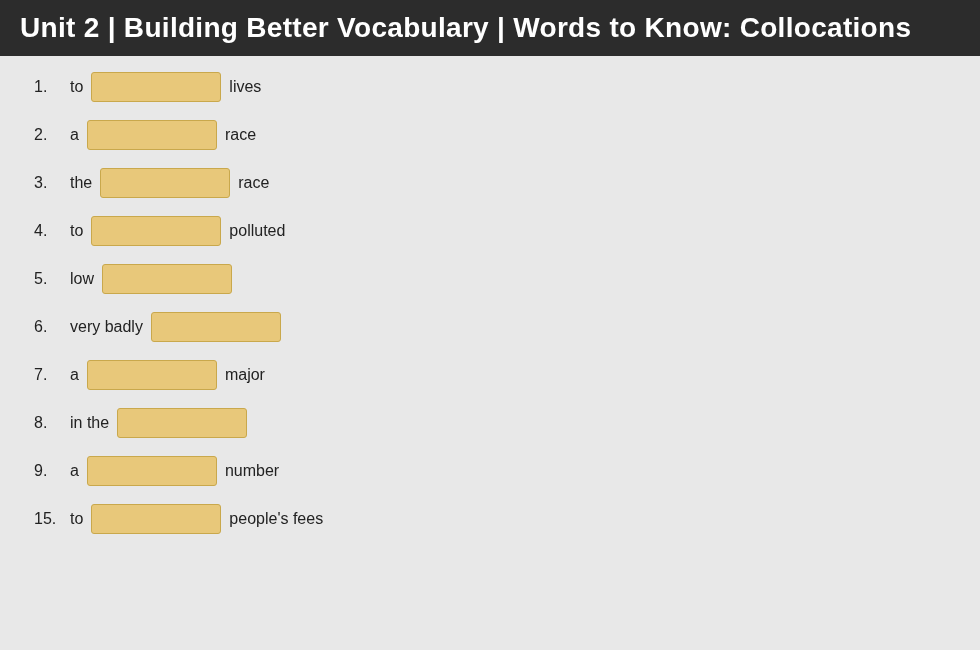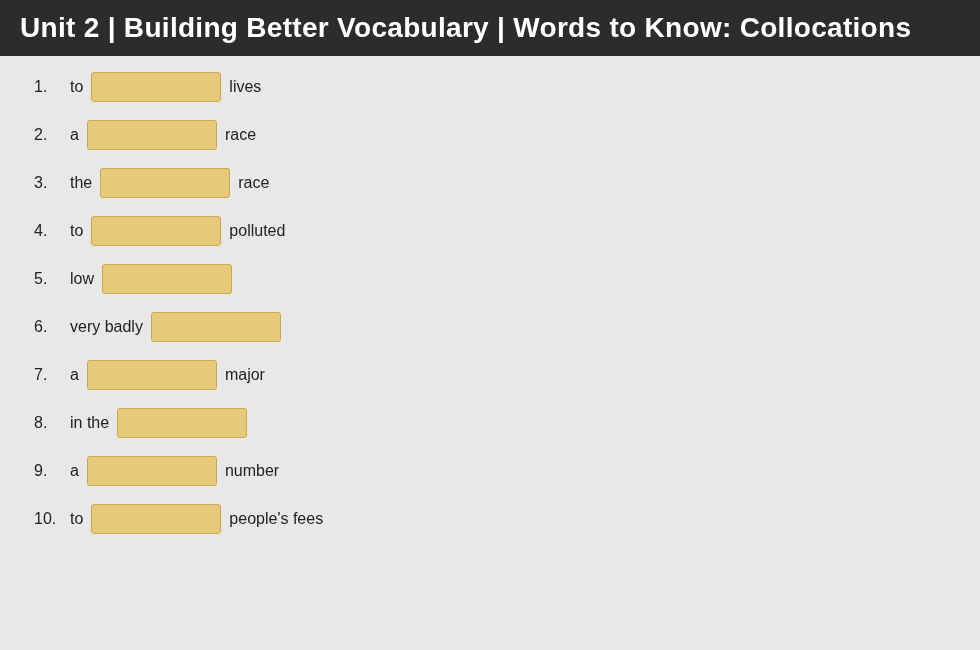--- a/index.html
+++ b/index.html
@@ -142,20 +142,20 @@
         <span class="exercise-text">in the</span>
         <div class="answer-box"></div>
       </div>
       <div class="exercise-row">
         <span class="exercise-number">9.</span>
         <span class="exercise-text">a</span>
         <div class="answer-box"></div>
         <span class="exercise-text">number</span>
       </div>
       <div class="exercise-row">
-        <span class="exercise-number">10.</span>
+        <span class="exercise-number">15.</span>
         <span class="exercise-text">to</span>
         <div class="answer-box"></div>
         <span class="exercise-text">people's fees</span>
       </div>
     </div>
 
 </div>
 
 </body></html>

